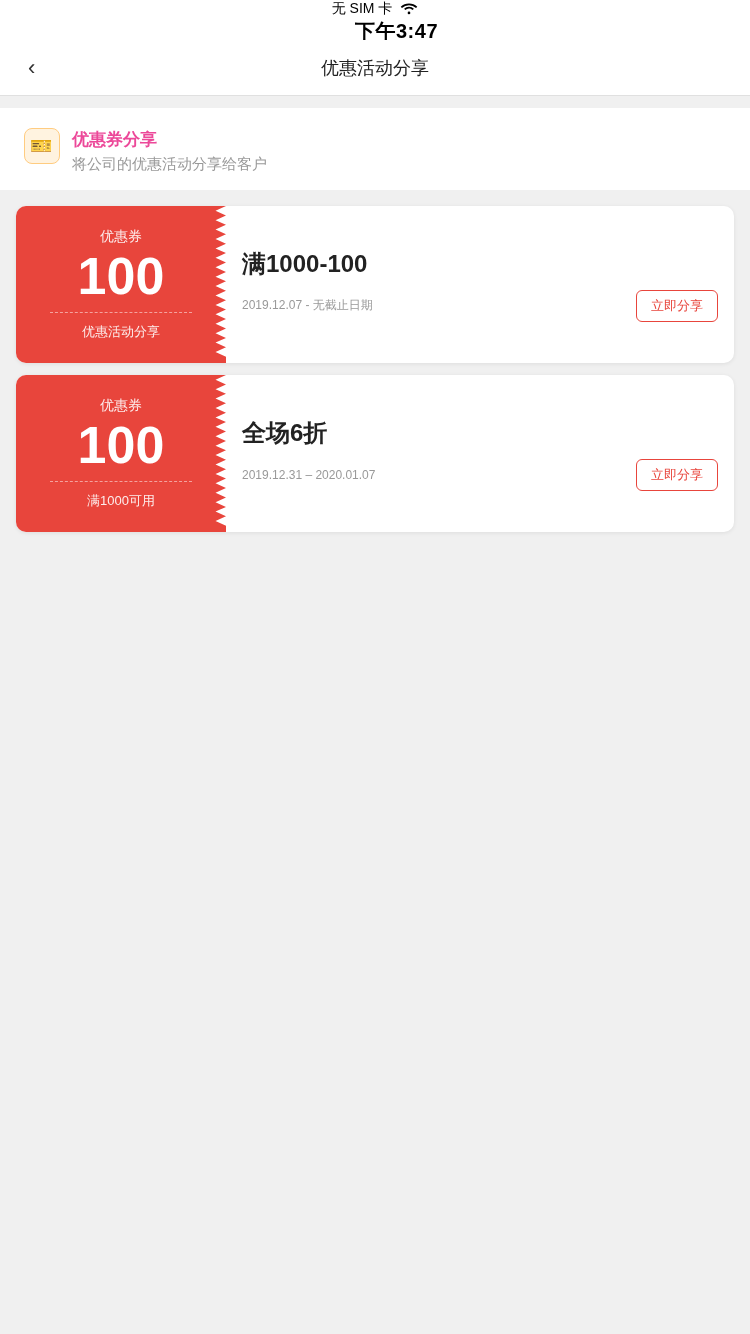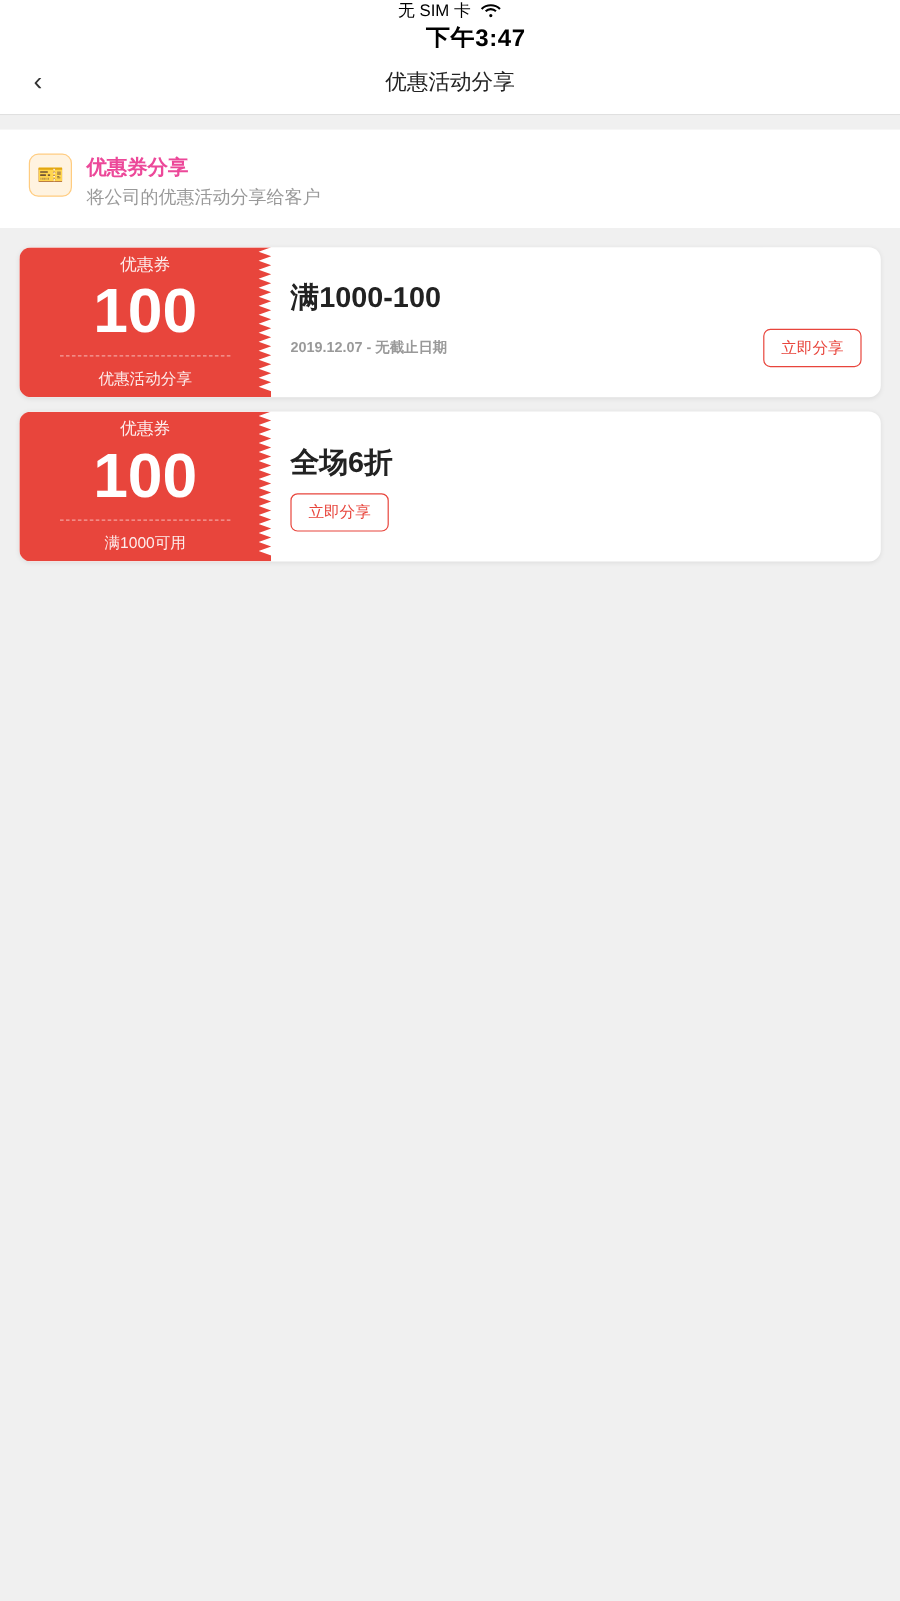--- a/index.html
+++ b/index.html
@@ -145,21 +145,21 @@
       align-items: stretch;
       box-shadow: 0 1px 4px rgba(0,0,0,0.08);
       position: relative;
     }
 
     
     .coupon-left {
       background: #e8453c;
       width: 210px;
       flex-shrink: 0;
-      padding: 6px 16px;
+      padding: 22px 16px;
       display: flex;
       flex-direction: column;
       align-items: center;
       justify-content: center;
       position: relative;
       clip-path: polygon(
         0 0, 100% 0, 100% 0,
         95% 3%, 100% 6%, 95% 9%, 100% 12%, 95% 15%, 100% 18%, 95% 21%, 100% 24%,
         95% 27%, 100% 30%, 95% 33%, 100% 36%, 95% 39%, 100% 42%, 95% 45%,
         100% 48%, 95% 51%, 100% 54%, 95% 57%, 100% 60%, 95% 63%, 100% 66%,
@@ -209,21 +209,20 @@
     .coupon-meta {
       display: flex;
       align-items: center;
       justify-content: space-between;
       gap: 8px;
     }
     .coupon-date {
       font-size: 12px;
       color: #999;
       flex: 1;
-      font-weight: bold;
     }
     .share-btn {
       border: 1.5px solid #e8453c;
       border-radius: 6px;
       background: #fff;
       color: #e8453c;
       font-size: 13px;
       padding: 6px 14px;
       cursor: pointer;
       white-space: nowrap;
@@ -305,19 +304,20 @@
   <div class="coupon-card">
     <div class="coupon-left">
       <span class="coupon-label">优惠券</span>
       <span class="coupon-amount">100</span>
       <hr class="coupon-divider">
       <span class="coupon-condition">满1000可用</span>
     </div>
     <div class="coupon-right">
       <span class="coupon-title">全场6折</span>
       <div class="coupon-meta">
+        <span class="coupon-date">2019.12.31 – 2020.01.07</span>
         <button class="share-btn">立即分享</button>
       </div>
     </div>
   </div>
 </div>
 
 <div class="bottom-area"></div>
 
 </body></html>

